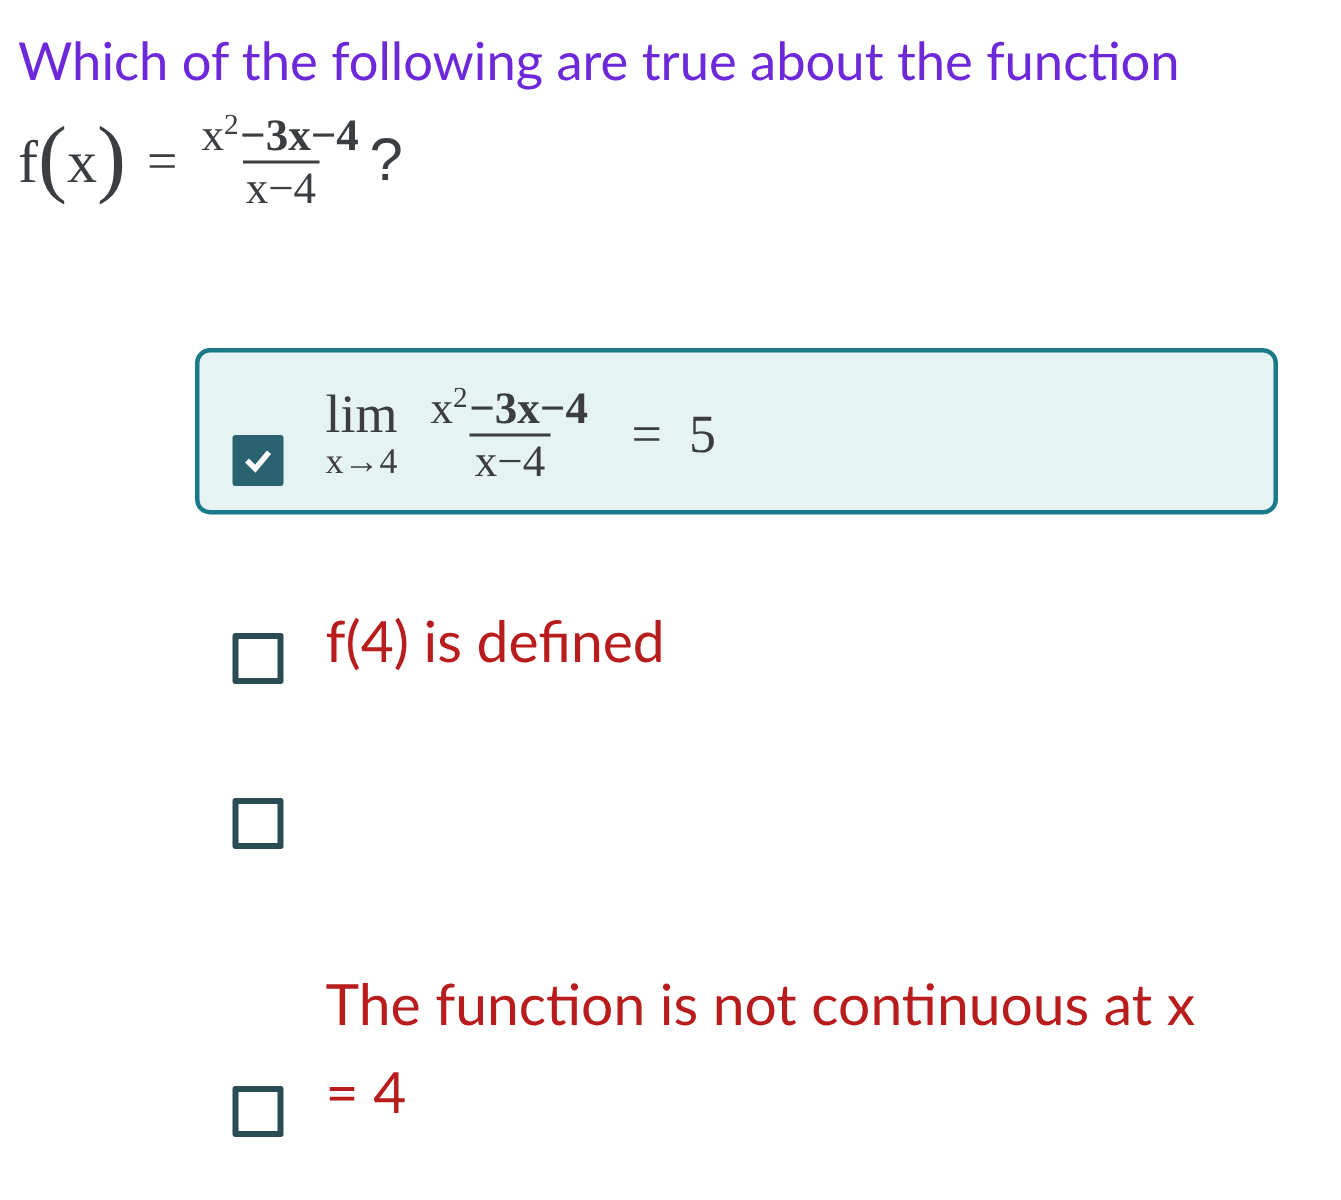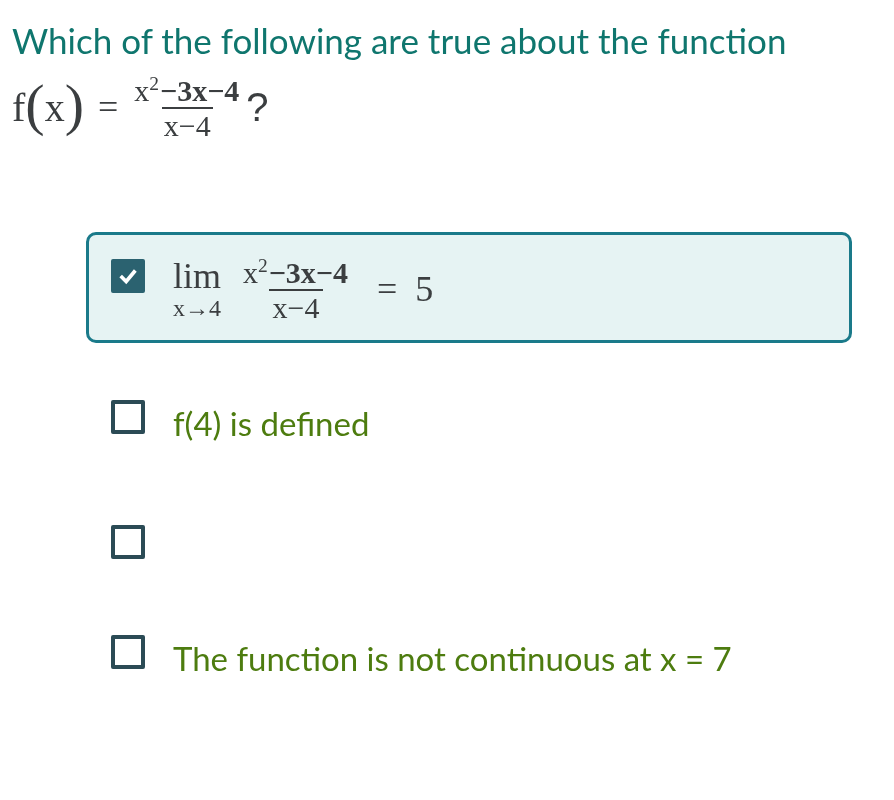--- a/index.html
+++ b/index.html
@@ -7,21 +7,21 @@
     width: 894px;
     height: 800px;
     font-family: -apple-system, BlinkMacSystemFont, 'Segoe UI', 'Lato', sans-serif;
     color: #3b3e40;
     padding: 14px 12px;
     overflow: hidden;
   }
   .question-text {
     font-size: 35px;
     line-height: 1.5;
-    color: #0f766e;
+    color: #6d28d9;
   }
   .formula-line {
     display: flex;
     align-items: center;
     margin-top: 6px;
     margin-bottom: 90px;
   }
   .fx {
     font-family: 'Times New Roman', serif;
     font-size: 40px;
@@ -56,25 +56,26 @@
     font-family: -apple-system, BlinkMacSystemFont, 'Segoe UI', sans-serif;
     font-size: 40px;
     margin-left: 4px;
   }
   .options {
     padding-left: 74px;
     padding-right: 30px;
   }
   .option {
     display: flex;
-    align-items: flex-start;
+    align-items: flex-end;
     border: 3px solid transparent;
     border-radius: 10px;
     padding: 20px 22px 16px 22px;
     margin-bottom: 30px;
+    margin-left: 44px;
   }
   .option.selected {
     border-color: #1a7a8a;
     background: #e6f3f3;
   }
   .checkbox {
     flex: 0 0 34px;
     width: 34px;
     height: 34px;
     border: 4px solid #2b4b55;
@@ -90,23 +91,23 @@
     border-color: #2b6270;
   }
   .checkbox.checked svg {
     width: 22px;
     height: 22px;
     stroke: #fff;
     stroke-width: 4;
     fill: none;
   }
   .option-label {
-    font-size: 33px;
+    font-size: 38px;
     line-height: 1.55;
-    color: #4d7c0f;
+    color: #b91c1c;
     padding-top: 2px;
   }
   .option-math {
     font-family: 'Times New Roman', serif;
     font-size: 36px;
     display: flex;
     align-items: center;
   }
   .lim {
     display: inline-flex;
@@ -183,16 +184,16 @@
     <span class="checkbox"></span>
     <span class="option-label">f(4) is defined</span>
   </div>
 
   <div class="option">
     <span class="checkbox"></span>
   </div>
 
   <div class="option">
     <span class="checkbox"></span>
-    <span class="option-label">The function is not continuous at x = 7</span>
+    <span class="option-label">The function is not continuous at x = 4</span>
   </div>
 
 </div>
 
 </body></html>

